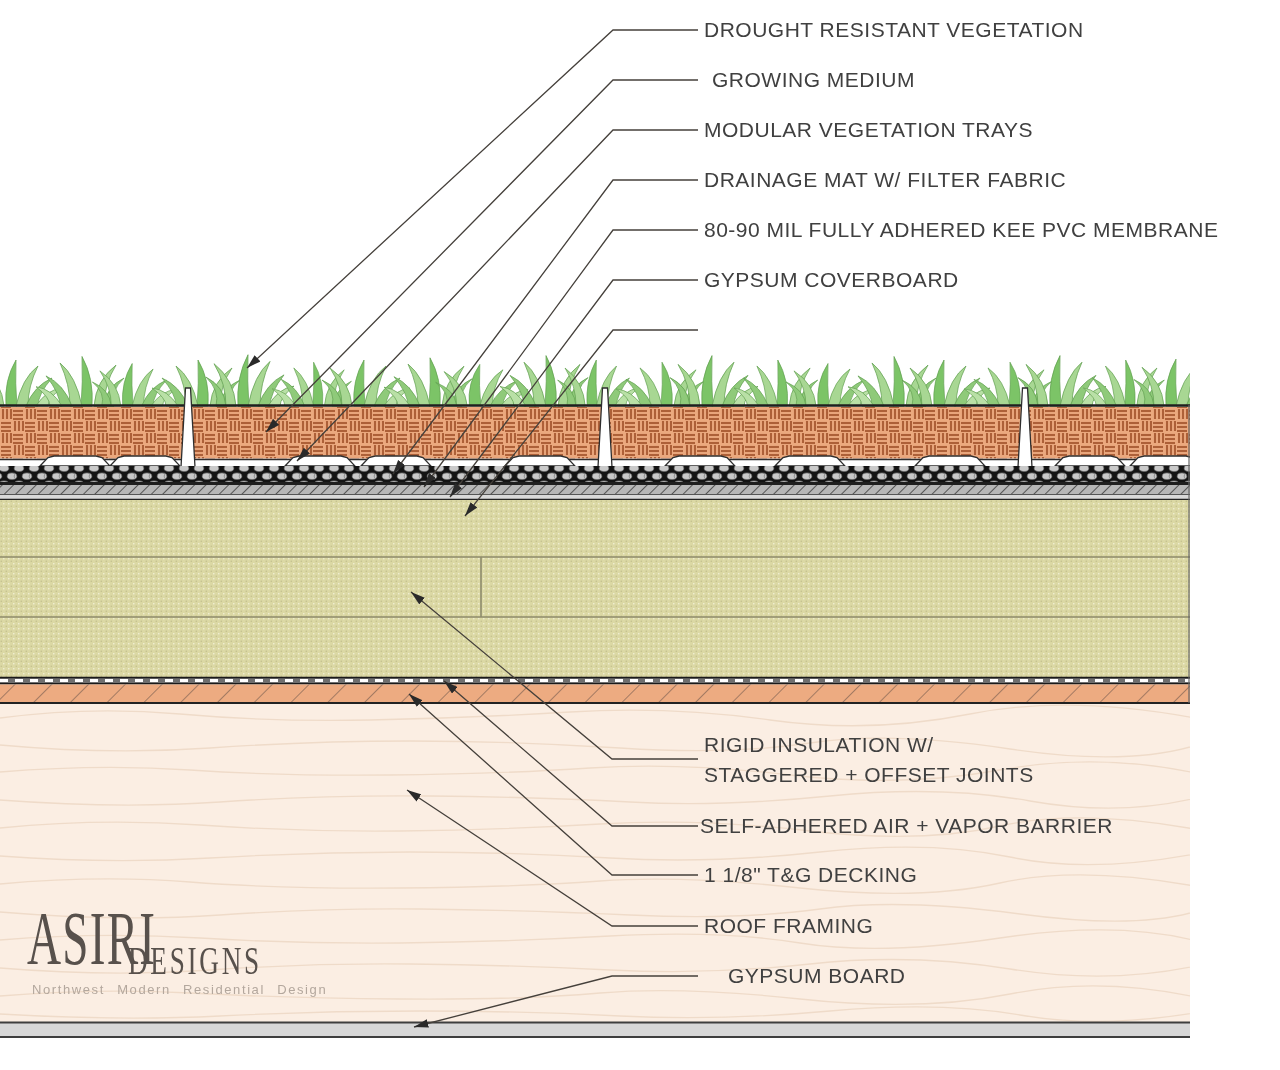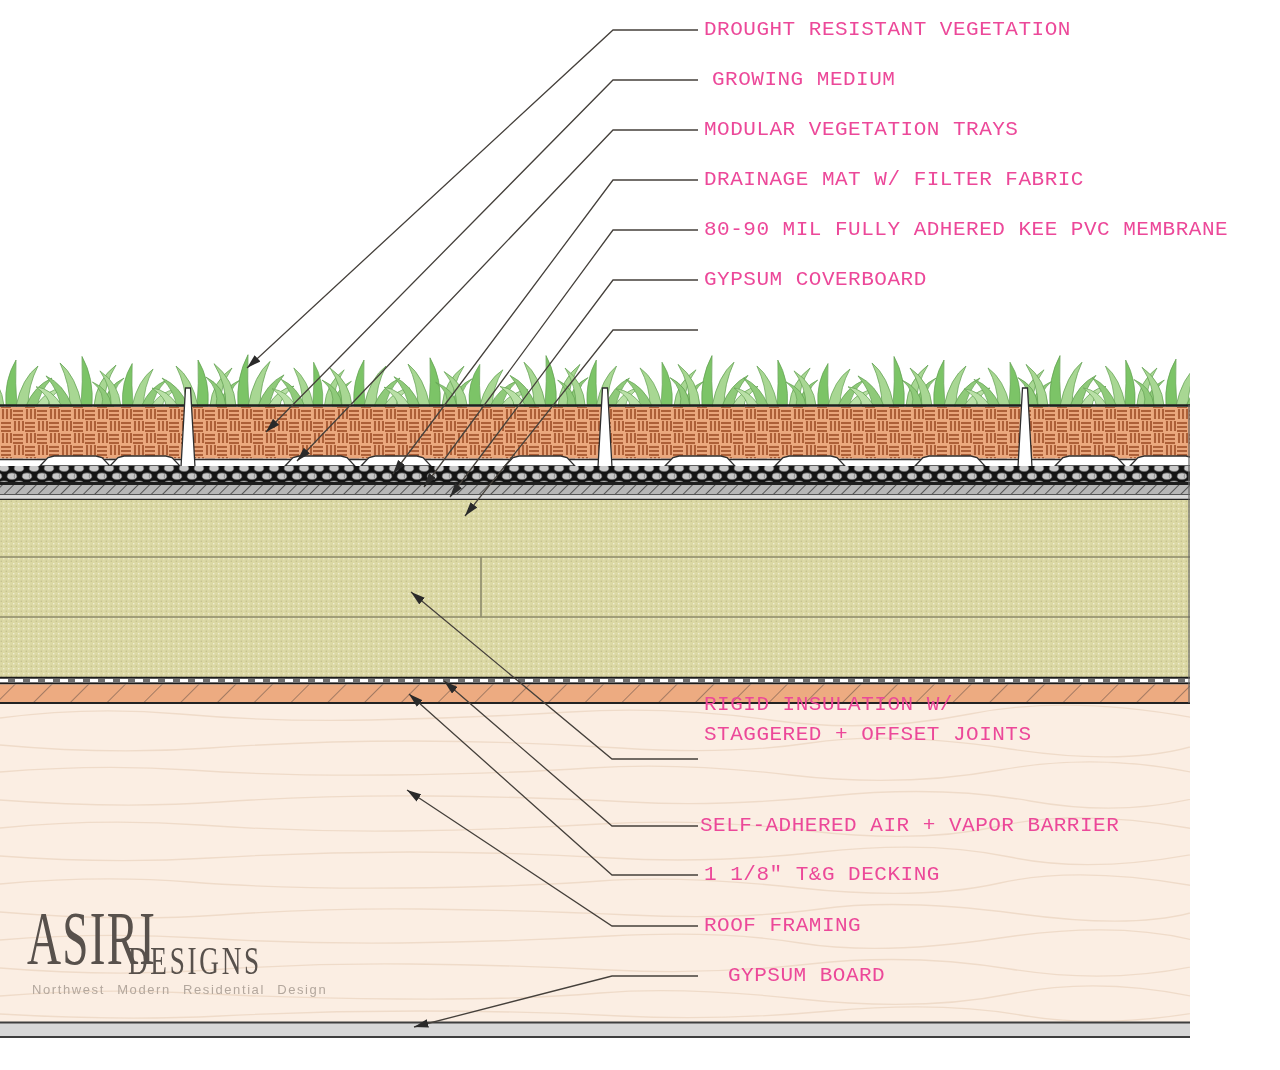--- a/index.html
+++ b/index.html
@@ -1,20 +1,20 @@
 <!DOCTYPE html>
 <html style="--label-text: #1b1b1b; --leader-line: #45403b; --vegetation-light: #a8d793; --vegetation-dark: #7cc467; --growing-medium: #eba97e; --medium-hatch: #ad6038; --tray-white: #ffffff; --drainage-mat: #141414; --drainage-pebble: #c9c9c9; --membrane-gray: #b7b7b7; --membrane-hatch: #4a4a4a; --coverboard: #d9d9d9; --insulation: #dbd8a4; --insulation-stipple: #c3c08d; --vapor-barrier: #6f6f6f; --vapor-dash: #ffffff; --decking: #edab81; --decking-hatch: #8a6a58; --roof-framing: #fbeee3; --wood-grain: #efdbc9; --gypsum-board: #d7d7d7; --logo-text: #58514c; --logo-tagline: #b3a79d;"><head>
 <meta charset="utf-8">
 <style>
   html,body{margin:0;padding:0;background:#ffffff;}
   #stage{position:relative;width:1280px;height:1070px;background:#ffffff;overflow:hidden;
          font-family:"Liberation Sans",sans-serif;}
   #section-svg{position:absolute;left:0;top:0;}
-  .lbl{position:absolute;font-size:21px;line-height:21px;color:#ec4899;letter-spacing:.5px;
-       white-space:pre-line;font-family:Liberation Mono, monospace;}
+  .lbl{position:absolute;font-size:21px;line-height:21px;color:#404040;letter-spacing:.5px;
+       white-space:pre-line;font-family:Liberation Sans, sans-serif;}
   .lbl.two-line{line-height:30px;}
   .logo{position:absolute;left:27px;top:908px;width:320px;color:#58514c;}
   .logo-name{font-family:"Liberation Serif",serif;font-size:76px;line-height:60px;letter-spacing:2px;
              transform:scaleX(.62);transform-origin:0 0;}
   .logo-suffix{position:absolute;left:101px;top:36px;font-family:"Liberation Serif",serif;
                font-size:40px;line-height:34px;letter-spacing:4px;transform:scaleX(.68);transform-origin:0 0;}
   .logo-tagline{position:absolute;left:5px;top:74px;font-size:13px;letter-spacing:1.6px;word-spacing:7px;
                 color:#b3a79d;white-space:nowrap;}
 </style>
 </head>
@@ -215,21 +215,21 @@
       <path d="M698,976 H612 L414,1027" marker-end="url(#arw)"></path>
     </g>
   </svg>
 
   <div class="lbl" style="left:704px;top:19px">DROUGHT RESISTANT VEGETATION</div>
   <div class="lbl" style="left:712px;top:69px">GROWING MEDIUM</div>
   <div class="lbl" style="left:704px;top:169px">DRAINAGE MAT W/ FILTER FABRIC</div>
   <div class="lbl" style="left:704px;top:119px">MODULAR VEGETATION TRAYS</div>
   <div class="lbl" style="left:704px;top:219px">80-90 MIL FULLY ADHERED KEE PVC MEMBRANE</div>
   <div class="lbl" style="left:704px;top:269px">GYPSUM COVERBOARD</div>
-  <div class="lbl two-line" style="left:704px;top:690px">RIGID INSULATION W/
+  <div class="lbl two-line" style="left:704px;top:730px">RIGID INSULATION W/
 STAGGERED + OFFSET JOINTS</div>
   <div class="lbl" style="left:700px;top:815px">SELF-ADHERED AIR + VAPOR BARRIER</div>
   <div class="lbl" style="left:704px;top:864px">1 1/8" T&amp;G DECKING</div>
   <div class="lbl" style="left:704px;top:915px">ROOF FRAMING</div>
   <div class="lbl" style="left:728px;top:965px">GYPSUM BOARD</div>
 
   <div class="logo">
     <div class="logo-name">ASIRI</div>
     <div class="logo-suffix">DESIGNS</div>
     <div class="logo-tagline">Northwest Modern Residential Design</div>

